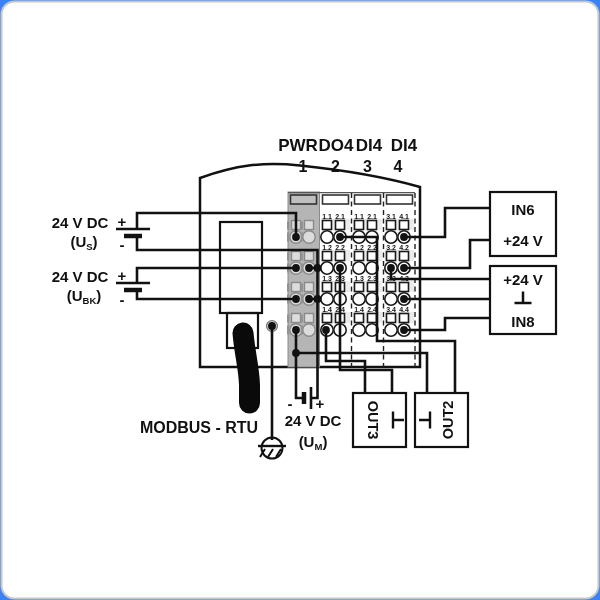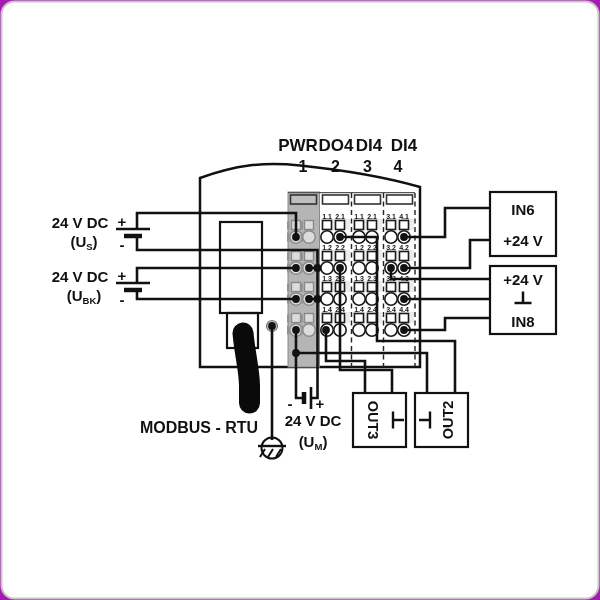--- a/index.html
+++ b/index.html
@@ -1,16 +1,16 @@
 <!DOCTYPE html>
 <html><head>
 <meta charset="utf-8">
 <style>
   html,body{margin:0;padding:0;background:#ffffff;}
-  .stage{width:600px;height:600px;position:relative;background:#a21caf;overflow:hidden;}
+  .stage{width:600px;height:600px;position:relative;background:#3b82f6;overflow:hidden;}
   svg{position:absolute;left:0;top:0;}
   text{font-family:"Liberation Sans","DejaVu Sans",sans-serif;font-weight:bold;fill:#111;}
   .hdr{font-size:17px;}
   .num{font-size:16px;}
   .src{font-size:15px;}
   .sub{font-size:9.5px;}
   .pm{font-size:15px;}
   .boxtxt{font-size:15px;}
   .bus{font-size:16px;}
   .rot{font-size:14.5px;}

